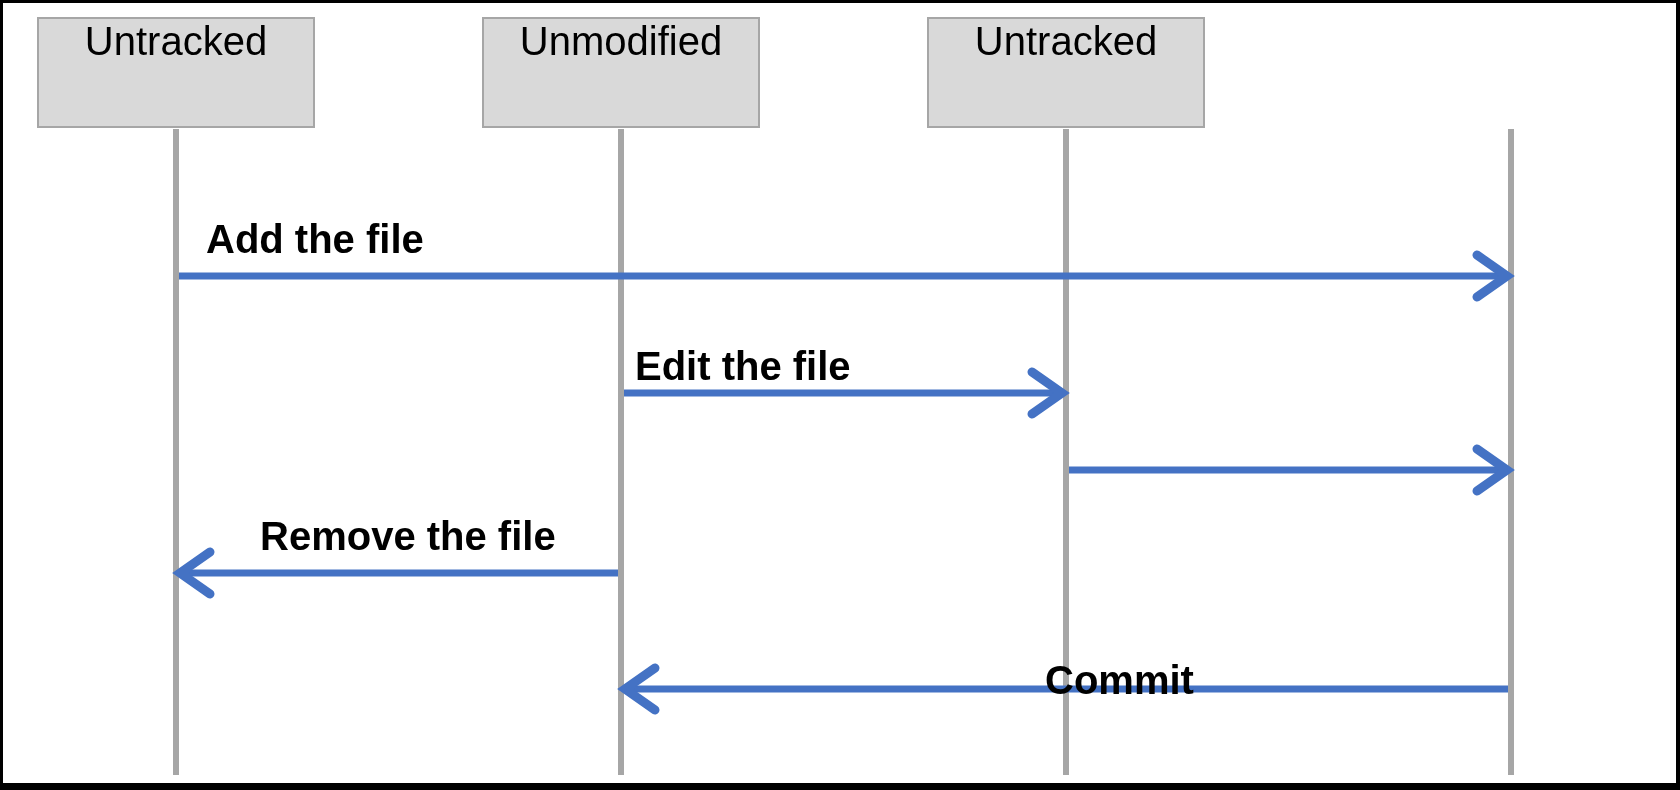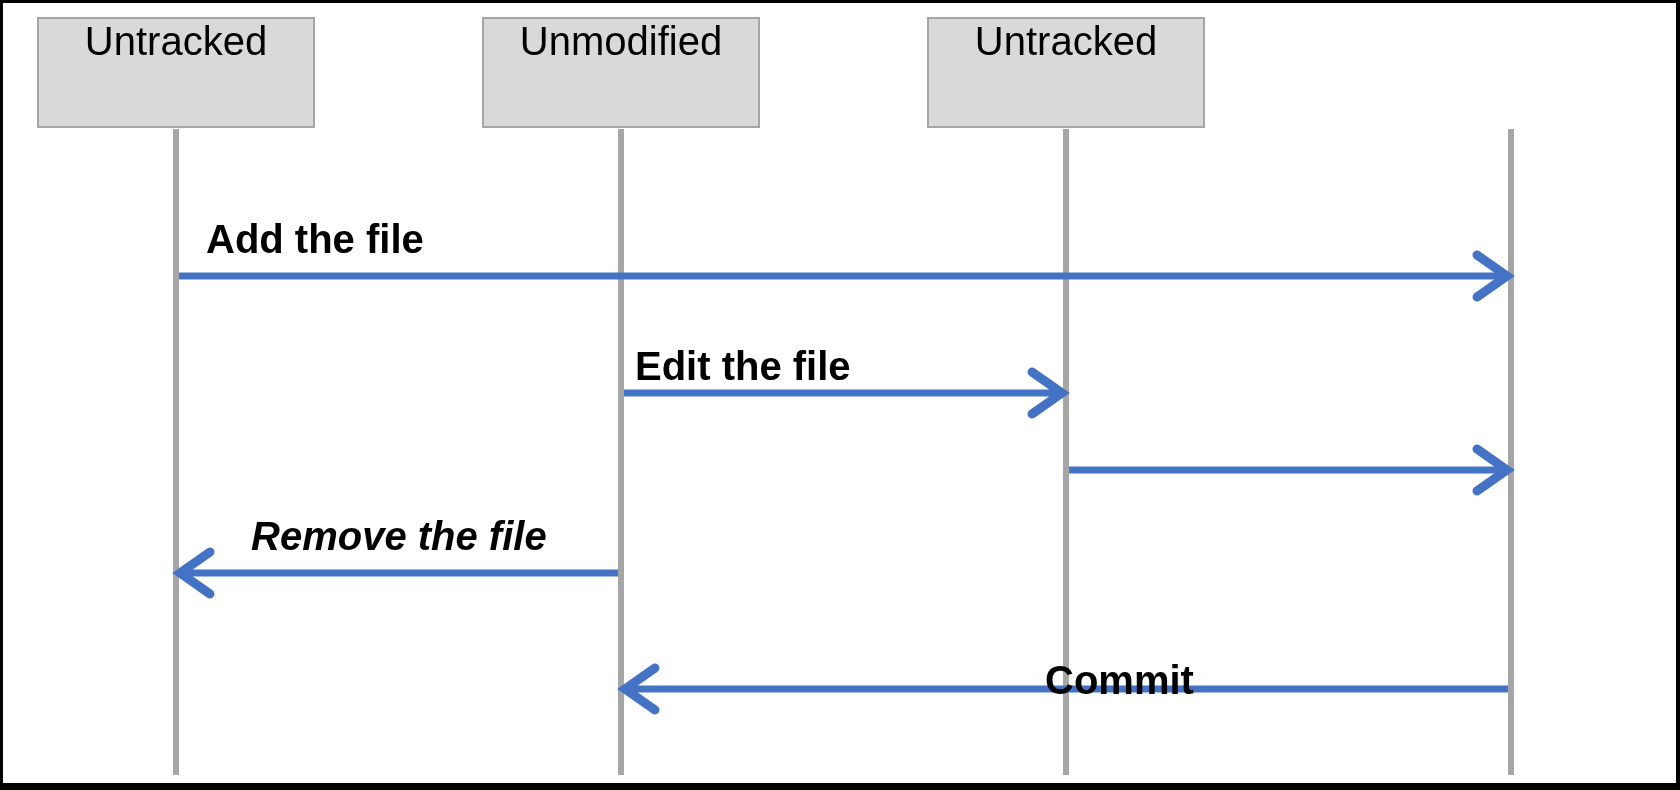--- a/index.html
+++ b/index.html
@@ -99,16 +99,16 @@
         <polyline points="207,549 177,570 207,591" fill="none" stroke="#4472c4" stroke-width="9" stroke-linecap="round" stroke-linejoin="miter"></polyline>
       </g>
       <g>
         <line x1="1505" y1="686" x2="627" y2="686" stroke="#4472c4" stroke-width="7"></line>
         <polyline points="652,665 622,686 652,707" fill="none" stroke="#4472c4" stroke-width="9" stroke-linecap="round" stroke-linejoin="miter"></polyline>
       </g>
     </svg>
 
   <div class="msg-label" style="top: 213px; left: 178px; margin-left: 25px;">Add the file</div>
   <div class="msg-label" style="top: 340px; left: 632px;">Edit the file</div>
-  <div class="msg-label" style="top: 510px; left: 248px; font-style: italic;">Remove the file</div>
+  <div class="msg-label" style="top: 510px; left: 257px;">Remove the file</div>
   <div class="msg-label" style="top: 654px; left: 1042px;">Commit</div>
 
 </div>
 
 </body></html>

